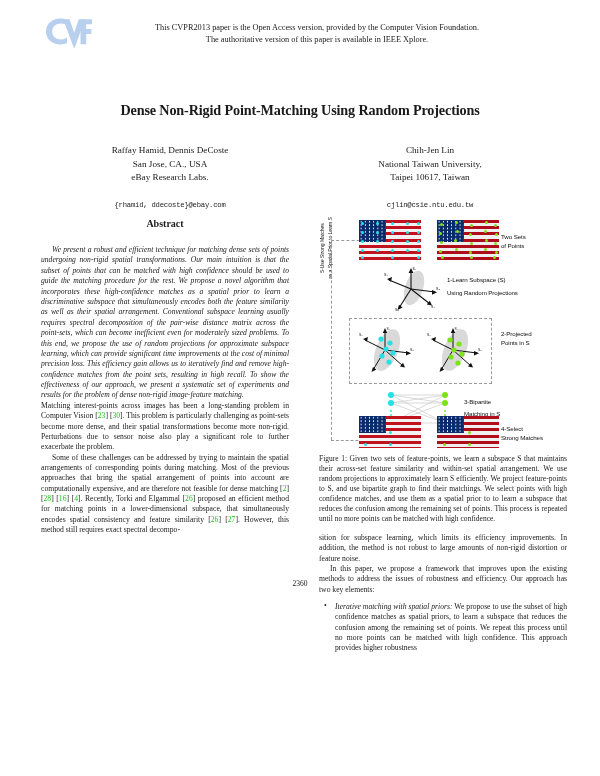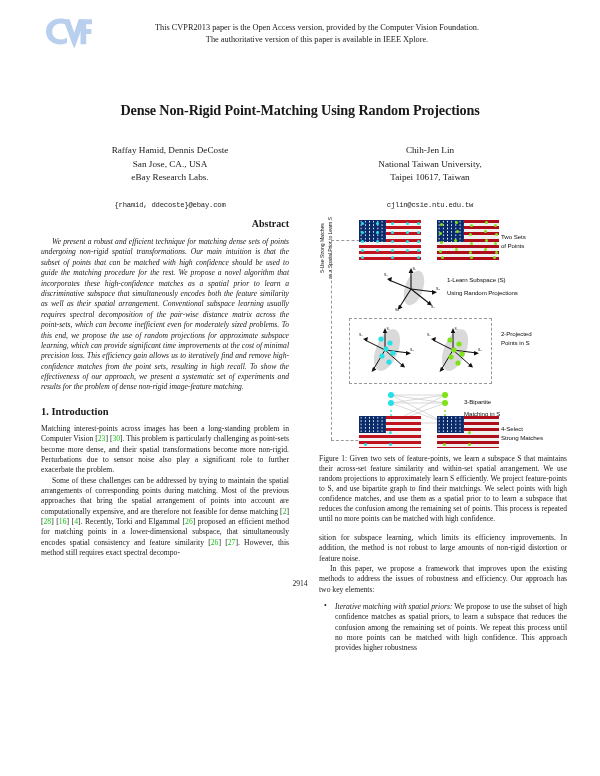--- a/index.html
+++ b/index.html
@@ -82,24 +82,24 @@
     top: 218px; left: 319px;
     width: 248px;
   }
 
   h2.section-head {
     font-size: 10.5px;
     font-weight: bold;
     margin: 13px 0 7px 0;
   }
   .abstract-head {
-    text-align: right;
+    text-align: center;
     font-size: 10px;
     font-weight: bold;
-    margin: 0 0 8px 0;
+    margin: 0 0 16px 0;
   }
   p.body {
     font-size: 7.65px;
     line-height: 1.355;
     text-align: justify;
     margin: 0 0 0 0;
     text-indent: 11px;
     hyphens: none;
   }
   p.abs {
@@ -262,21 +262,20 @@
       <div>Taipei 10617, Taiwan</div>
       <div class="email">cjlin@csie.ntu.edu.tw</div>
     </div>
   </div>
 
   <div class="col-left">
 
     <div class="abstract-head">Abstract</div>
     <p class="abs">We present a robust and efficient technique for matching dense sets of points undergoing non-rigid spatial transformations. Our main intuition is that the subset of points that can be matched with high confidence should be used to guide the matching procedure for the rest. We propose a novel algorithm that incorporates these high-confidence matches as a spatial prior to learn a discriminative subspace that simultaneously encodes both the feature similarity as well as their spatial arrangement. Conventional subspace learning usually requires spectral decomposition of the pair-wise distance matrix across the point-sets, which can become inefficient even for moderately sized problems. To this end, we propose the use of random projections for approximate subspace learning, which can provide significant time improvements at the cost of minimal precision loss. This efficiency gain allows us to iteratively find and remove high-confidence matches from the point sets, resulting in high recall. To show the effectiveness of our approach, we present a systematic set of experiments and results for the problem of dense non-rigid image-feature matching.</p>
 
-    <h2 class="section-head">1. Introduction</h2>
 
     <p class="body noindent"><span>Matching interest-points across images has been a long-standing problem in Computer Vision [</span><span class="cite">23</span><span>] [</span><span class="cite">30</span><span>]. This problem is particularly challenging as point-sets become more dense, and their spatial transformations become more non-rigid. Perturbations due to sensor noise also play a significant role to further exacerbate the problem.</span></p>
 
     <p class="body"><span>Some of these challenges can be addressed by trying to maintain the spatial arrangements of corresponding points during matching. Most of the previous approaches that bring the spatial arrangement of points into account are computationally expensive, and are therefore not feasible for dense matching [</span><span class="cite">2</span><span>] [</span><span class="cite">28</span><span>] [</span><span class="cite">16</span><span>] [</span><span class="cite">4</span><span>]. Recently, Torki and Elgammal [</span><span class="cite">26</span><span>] proposed an efficient method for matching points in a lower-dimensional subspace, that simultaneously encodes spatial consistency and feature similarity [</span><span class="cite">26</span><span>] [</span><span class="cite">27</span><span>]. However, this method still requires exact spectral decompo-</span></p>
   </div>
 
   <div class="col-right">
 
     <div class="figure">
 
@@ -512,15 +511,15 @@
 
     <p class="body noindent" style="margin-top:9px;">sition for subspace learning, which limits its efficiency improvements. In addition, the method is not robust to large amounts of non-rigid distortion or feature noise.</p>
 
     <p class="body">In this paper, we propose a framework that improves upon the existing methods to address the issues of robustness and efficiency. Our approach has two key elements:</p>
 
     <ul class="bullets">
       <li><span class="em">Iterative matching with spatial priors:</span><span> We propose to use the subset of high confidence matches as spatial priors, to learn a subspace that reduces the confusion among the remaining set of points. We repeat this process until no more points can be matched with high confidence. This approach provides higher robustness</span></li>
     </ul>
   </div>
 
-  <div class="pageno">2914</div>
+  <div class="pageno">2360</div>
 
 </div>
 
 </body></html>

